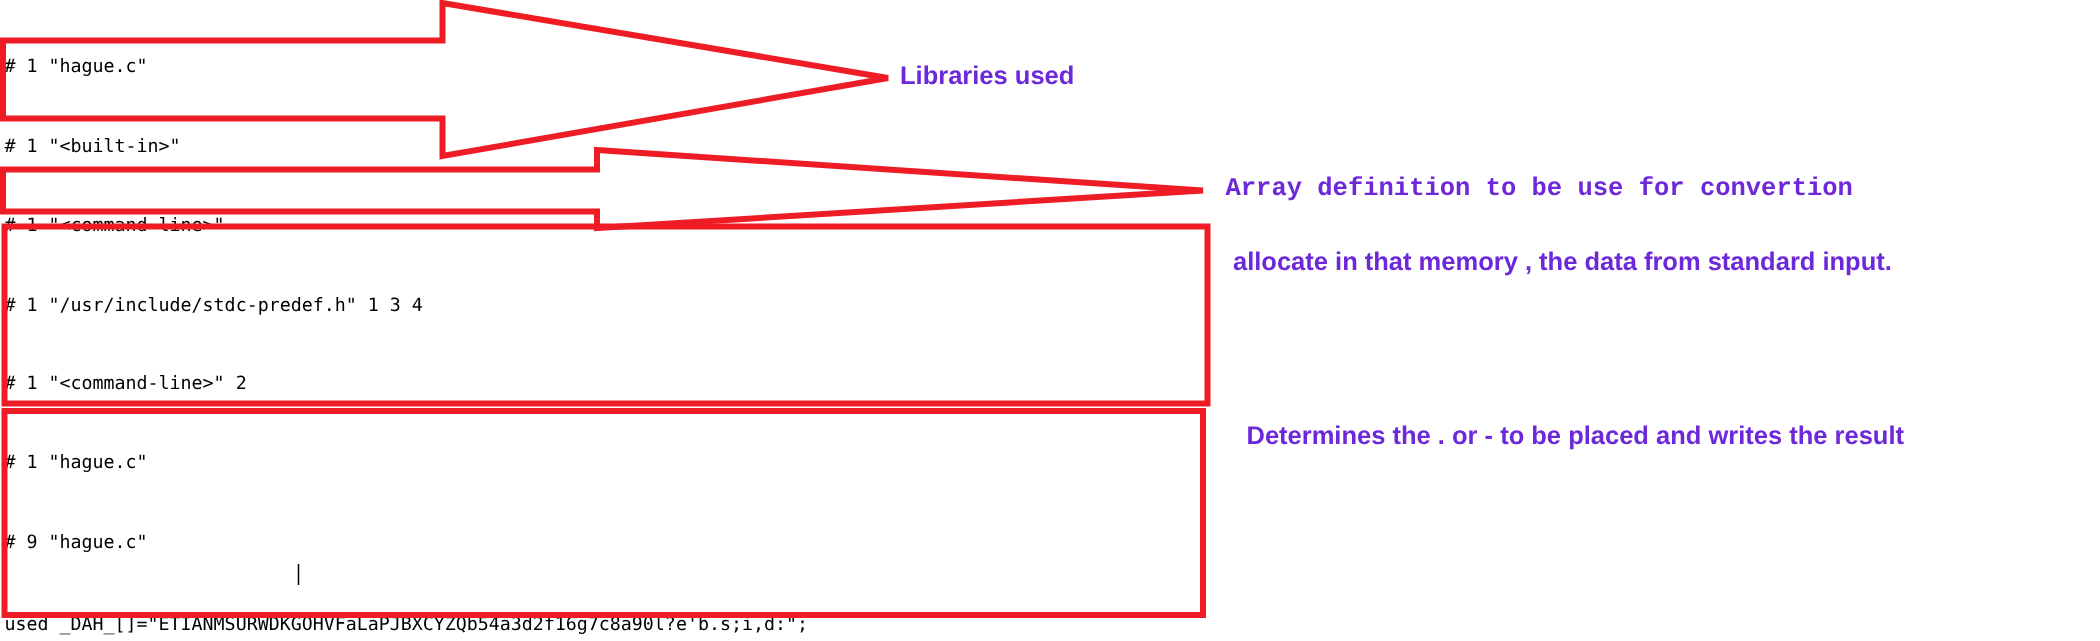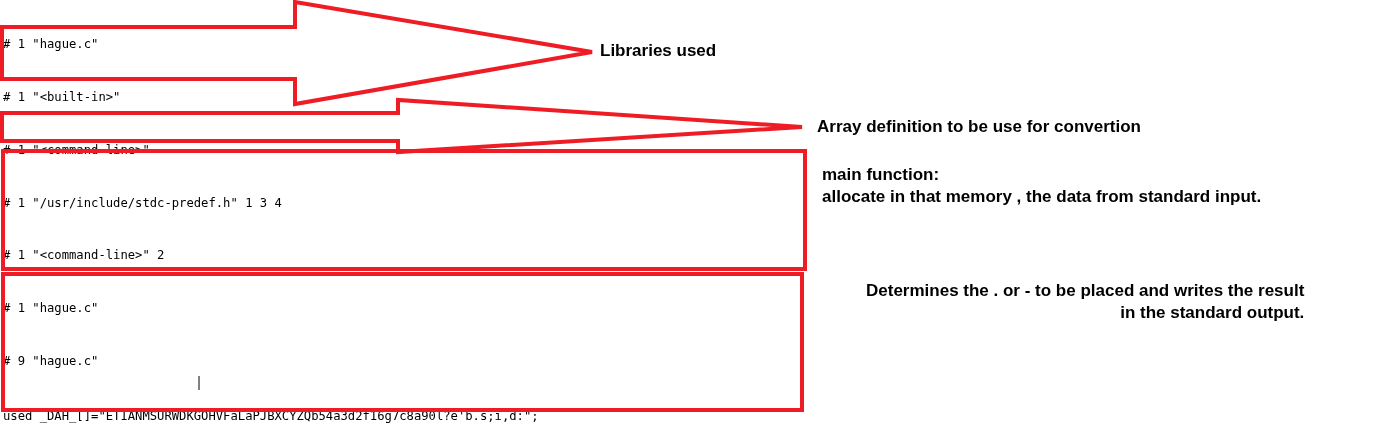--- a/index.html
+++ b/index.html
@@ -4,21 +4,21 @@
 <style>
   html, body { margin:0; padding:0; background:#ffffff; }
   body { width:1400px; height:427px; position:relative; overflow:hidden; }
   .code {
     position:absolute; left:3px; top:0;
     font-family:"DejaVu Sans Mono", "Liberation Mono", monospace;
     font-size:12.2px; color:#000; white-space:pre; line-height:17.6px;
   }
   .code .ln { height:17.6px; }
   .ann {
-    position:absolute; color:#000000; font-family:"Liberation Sans", sans-serif;
+    position:absolute; color:#6d28d9; font-family:"Liberation Sans", sans-serif;
     font-size:17px; font-weight:bold; line-height:22px; white-space:nowrap;
   }
   svg.overlay { position:absolute; left:0; top:0; }
 </style>
 </head>
 <body>
 
 <div class="code">
   <div class="ln" style="margin-top:1px"># 1 "hague.c"</div>
   <div class="ln"># 1 "&lt;built-in&gt;"</div>
@@ -51,23 +51,21 @@
   <polygon points="2,113 398,113 398,100 802,127 398,152 398,141 2,141" fill="none" stroke="#ee1c24" stroke-width="4" stroke-linejoin="miter"></polygon>
 
   <rect x="3" y="151" width="802" height="118" fill="none" stroke="#ee1c24" stroke-width="4"></rect>
 
   <rect x="3" y="274" width="799" height="136" fill="none" stroke="#ee1c24" stroke-width="4"></rect>
 
   <line x1="199" y1="376" x2="199" y2="390" stroke="#000" stroke-width="1"></line>
 </svg>
 
 <div class="ann" style="left:600px; top:40px;">Libraries used</div>
-<div class="ann" style="left:817px; top:116px;">Array definition to be use for convertion</div>
+<div class="ann" style="left:817px; top:116px;font-family:Liberation Mono, monospace;">Array definition to be use for convertion</div>
 
 <div class="ann" style="left:822px; top:164px;">
-  <div>main function:</div>
   <div>allocate in that memory ,  the data from standard input.</div>
 </div>
 
-<div class="ann" style="left:866px; top:280px;text-align:right;">
+<div class="ann" style="left:831px; top:280px;">
   <div>Determines the . or - to be placed and writes the result</div>
-  <div>in the standard output.</div>
 </div>
 
 </body></html>

